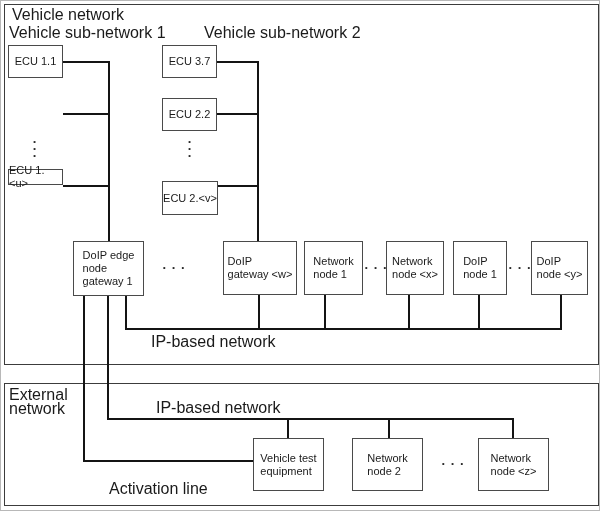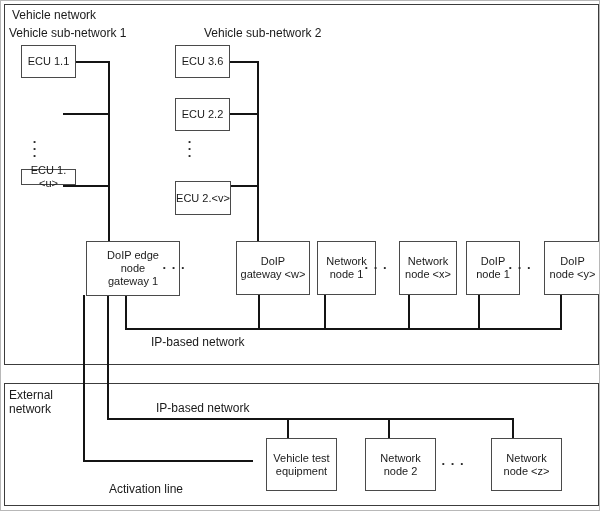--- a/index.html
+++ b/index.html
@@ -10,41 +10,41 @@
   }
   .wires{position:absolute;left:0;top:0;z-index:1;}
   .container{
     position:absolute;border:1.5px solid #3c3c3c;background:transparent;
     box-sizing:border-box;z-index:0;
   }
   .node{
     position:absolute;border:1.5px solid #4a4a4a;background:#ffffff;
     box-sizing:border-box;z-index:2;
     display:flex;align-items:center;justify-content:center;
-    text-align:center;font-size:11px;line-height:13px;white-space:pre-line;margin-left:13px;
+    text-align:left;font-size:11px;line-height:13px;white-space:pre-line;
   }
-  .lbl{position:absolute;z-index:3;font-size:12px;line-height:14px;white-space:pre-line;}
+  .lbl{position:absolute;z-index:3;font-size:16px;line-height:14px;white-space:pre-line;}
   .dots{
     position:absolute;z-index:3;font-size:13px;font-weight:bold;color:#2a2a2a;
     text-align:center;letter-spacing:1px;
   }
   .dots.v{line-height:7px;white-space:pre-line;}
   .dots.h{line-height:14px;white-space:nowrap;}
   
   #vehicle-net{left:3px;top:3px;width:595px;height:361px;}
   #external-net{left:3px;top:382px;width:595px;height:123px;}
   
   #ecu-1-1{left:7px;top:44px;width:55px;height:33px;}
   #ecu-1-2{left:7px;top:97px;width:55px;height:33px;}
   #ecu-1-u{left:7px;top:168px;width:55px;height:16px;}
   #ecu-2-1{left:161px;top:44px;width:55px;height:33px;}
   #ecu-2-2{left:161px;top:97px;width:55px;height:33px;}
   #ecu-2-v{left:161px;top:180px;width:56px;height:34px;}
   
-  #gw1{left:72px;top:240px;width:94px;height:55px;}
+  #gw1{left:72px;top:240px;width:71px;height:55px;}
   #gww{left:222px;top:240px;width:74px;height:54px;}
   #nn1{left:303px;top:240px;width:59px;height:54px;}
   #nnx{left:385px;top:240px;width:58px;height:54px;}
   #dn1{left:452px;top:240px;width:54px;height:54px;}
   #dny{left:530px;top:240px;width:57px;height:54px;}
   
   #ete{left:252px;top:437px;width:71px;height:53px;}
   #nn2{left:351px;top:437px;width:71px;height:53px;}
   #nnz{left:477px;top:437px;width:71px;height:53px;}
   
@@ -103,21 +103,21 @@
   <div class="lbl" id="lbl-sub2">Vehicle sub-network 2</div>
   <div class="lbl" id="lbl-vbus">IP-based network</div>
   <div class="lbl" id="lbl-ext">External
 network</div>
   <div class="lbl" id="lbl-ebus">IP-based network</div>
   <div class="lbl" id="lbl-act">Activation line</div>
 
   <div class="node" id="ecu-1-1">ECU 1.1</div>
   <div class="node" id="ecu-1-u">ECU 1.&lt;u&gt;</div>
 
-  <div class="node" id="ecu-2-1">ECU 3.6</div>
+  <div class="node" id="ecu-2-1">ECU 3.7</div>
   <div class="node" id="ecu-2-2">ECU 2.2</div>
   <div class="node" id="ecu-2-v">ECU 2.&lt;v&gt;</div>
 
   <div class="node" id="gw1">DoIP edge
 node
 gateway 1</div>
   <div class="node" id="gww">DoIP
 gateway &lt;w&gt;</div>
   <div class="node" id="nn1">Network
 node 1</div>

